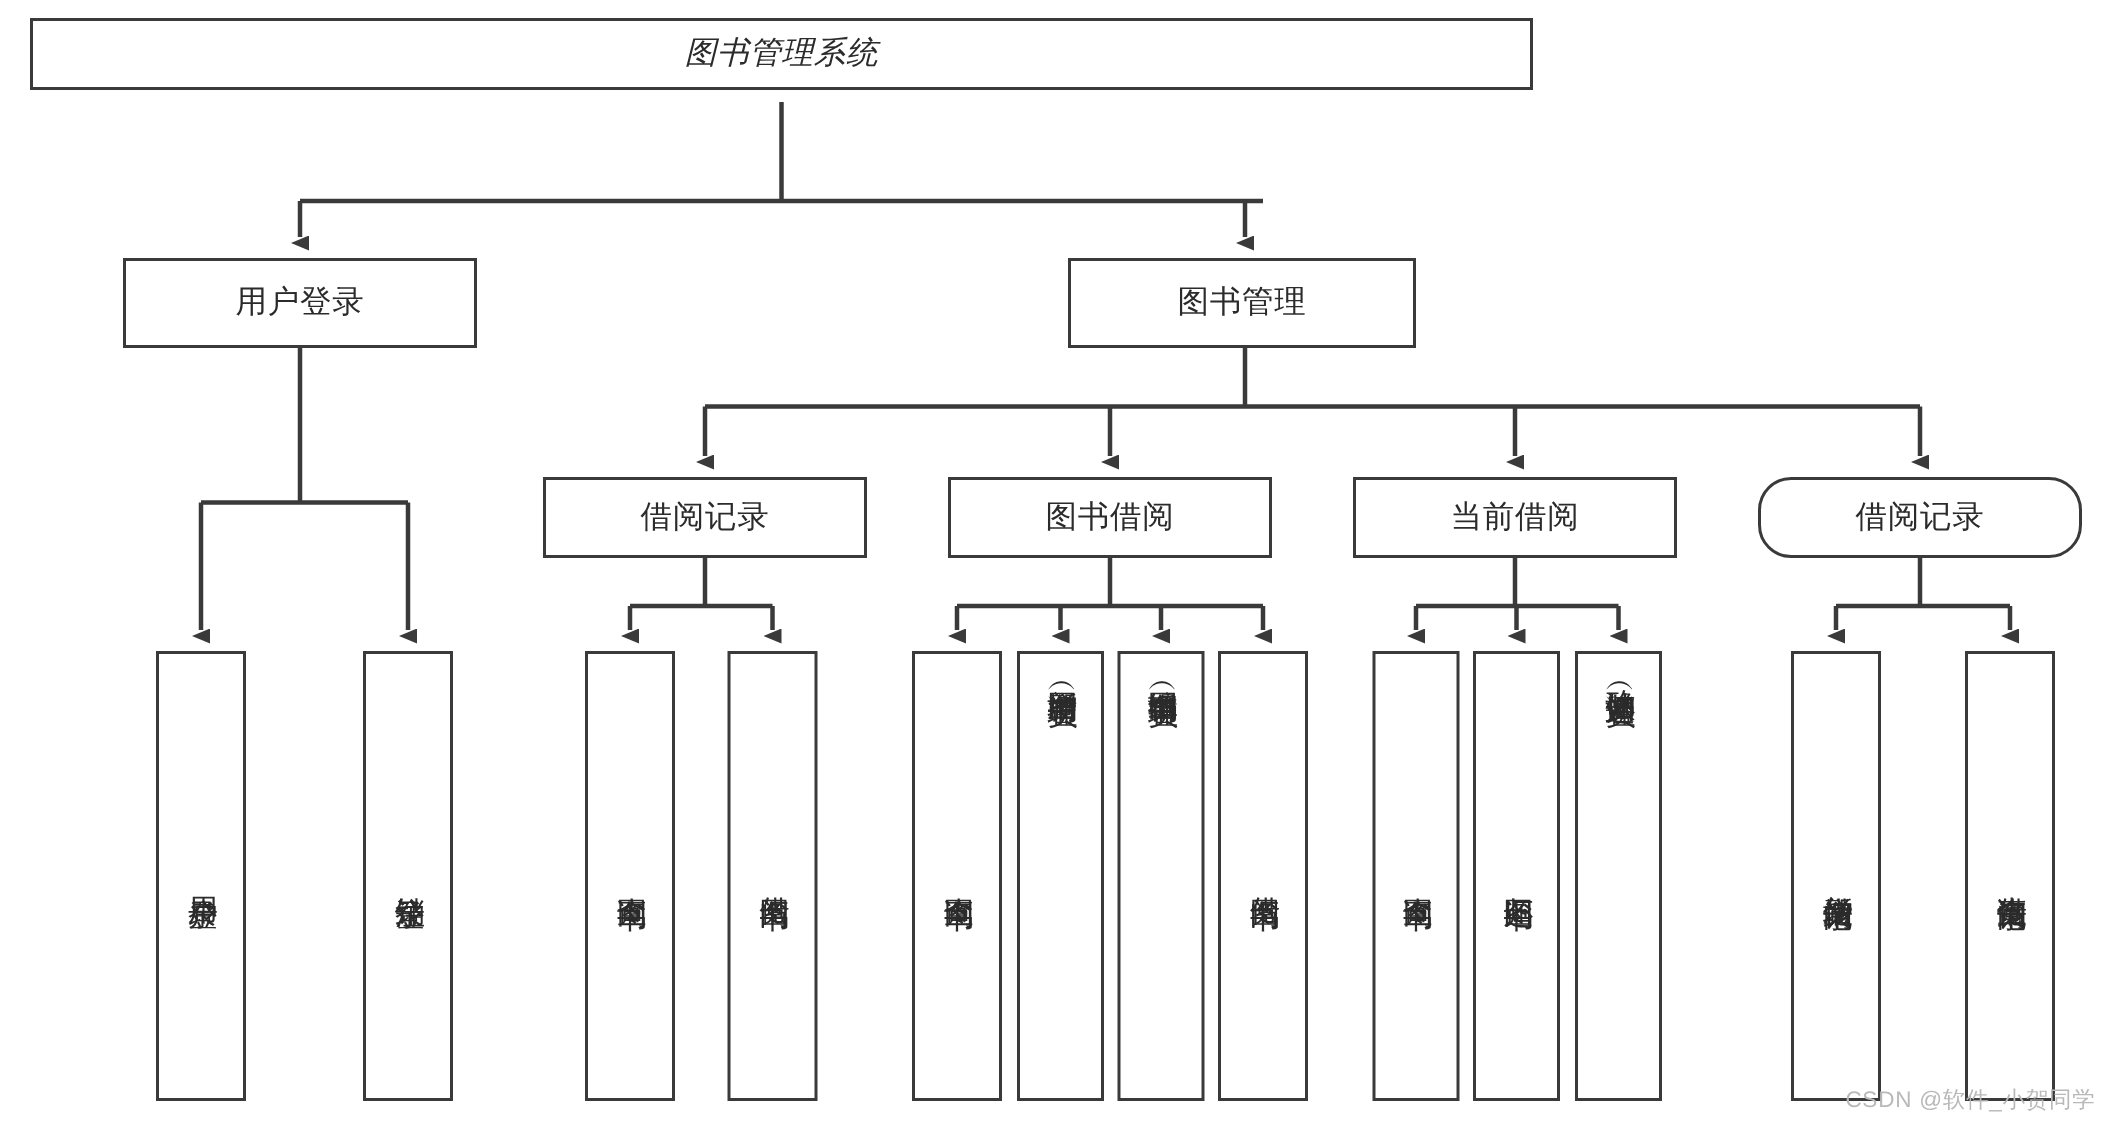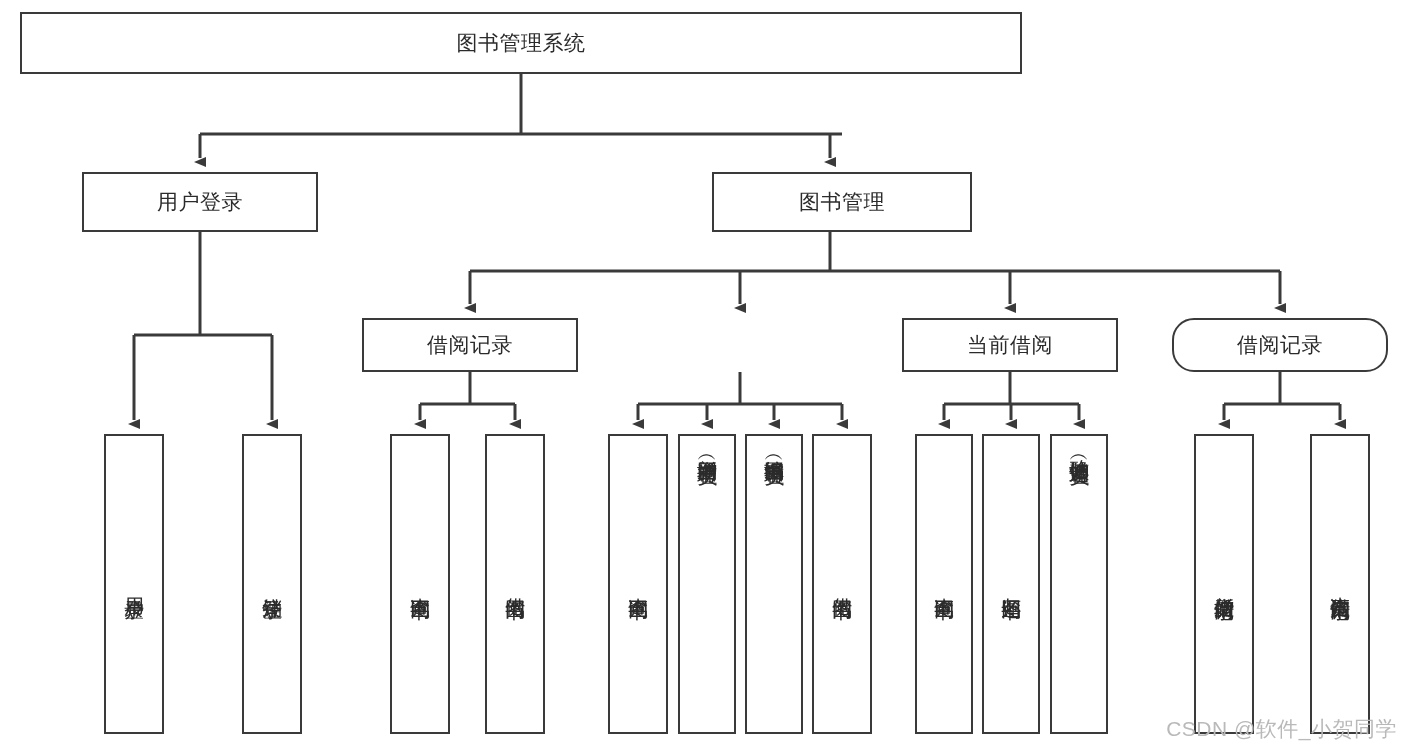--- a/index.html
+++ b/index.html
@@ -57,21 +57,21 @@
     padding-top: 8px;
   }
   .node.vertical.centered {
     align-items: center;
     padding-top: 0;
   }
   .watermark {
     position: absolute;
     right: 8px;
     bottom: 4px;
-    font-size: 21px;
+    font-size: 15px;
     color: #b9b9b9;
     letter-spacing: 0.5px;
     white-space: nowrap;
   }
 </style>
 </head>
 <body>
 
 <div id="canvas">
 
@@ -118,33 +118,36 @@
       <path d="M1011,404 L1011,420" marker-end="url(#arrow)"></path>
       <path d="M1079,404 L1079,420" marker-end="url(#arrow)"></path>
 
       <path d="M1280,372 L1280,404"></path>
       <path d="M1224,404 L1340,404"></path>
       <path d="M1224,404 L1224,420" marker-end="url(#arrow)"></path>
       <path d="M1340,404 L1340,420" marker-end="url(#arrow)"></path>
     </g>
   </svg>
 
-  <div class="node" id="n-root" style="left: 20px; top: 12px; width: 1002px; height: 62px;">
+  <div class="node" id="n-root" style="left: 20px; top: 12px; width: 1002px; height: 48px; font-style: italic;">
     <span class="label">图书管理系统</span>
   </div>
 
   <div class="node" id="n-l2-0" style="left: 82px; top: 172px; width: 236px; height: 60px;">
     <span class="label">用户登录</span>
   </div>
-  <div class="node" id="n-l2-1" style="left: 712px; top: 172px; width: 260px; height: 60px;">
+  <div class="node" id="n-l2-1" style="left: 712px; top: 172px; width: 232px; height: 60px;">
     <span class="label">图书管理</span>
   </div>
 
   <div class="node" id="n-l3-0" style="left: 362px; top: 318px; width: 216px; height: 54px;">
     <span class="label">借阅记录</span>
+  </div>
+  <div class="node" id="n-l3-1" style="left: 632px; top: 318px; width: 216px; height: 54px;">
+    <span class="label">图书借阅</span>
   </div>
   <div class="node" id="n-l3-2" style="left: 902px; top: 318px; width: 216px; height: 54px; text-align: right;">
     <span class="label">当前借阅</span>
   </div>
   <div class="node" id="n-l3-3" style="left: 1172px; top: 318px; width: 216px; height: 54px; border-radius: 22px;">
     <span class="label">借阅记录</span>
   </div>
 
   <div class="node vertical centered" id="n-leaf-0" style="left: 104px; top: 434px; width: 60px; height: 300px;">
     <span class="label">用户登录</span>

